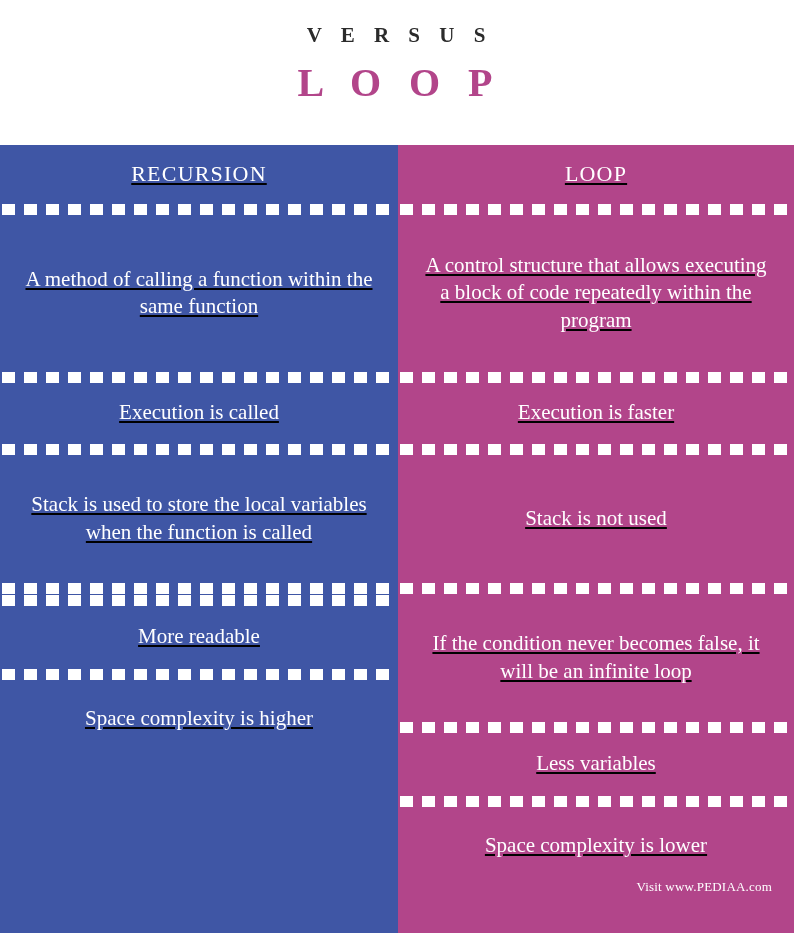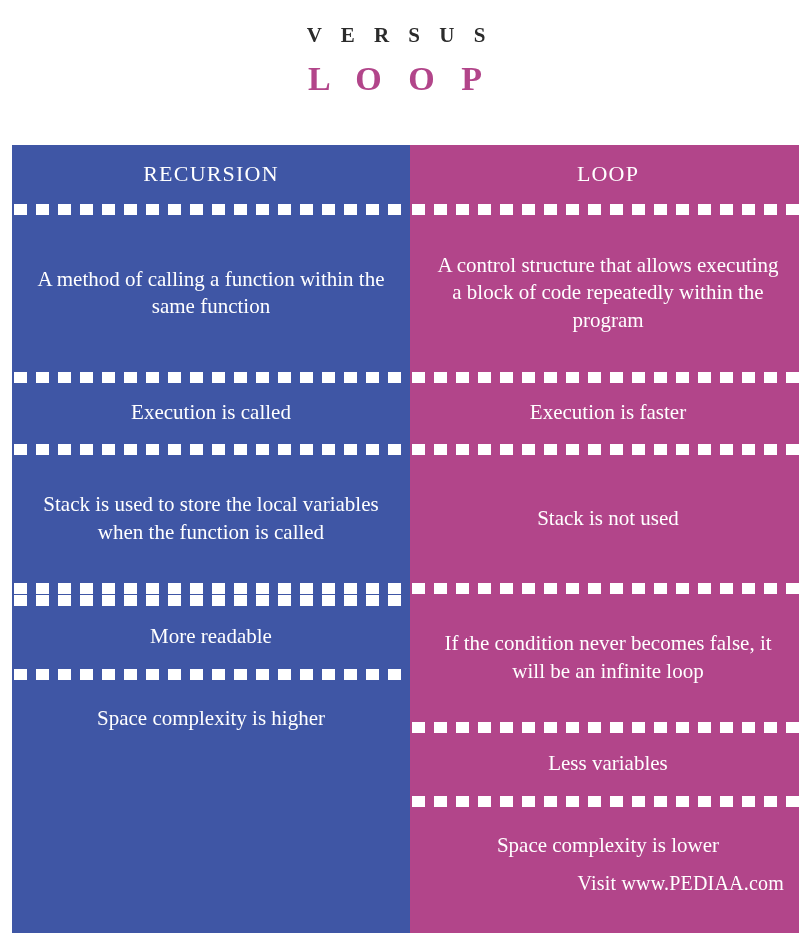--- a/index.html
+++ b/index.html
@@ -38,35 +38,36 @@
     font-weight: bold;
     font-size: 21px;
     letter-spacing: 7px;
     color: #2b2b2b;
     line-height: 1.5;
     margin-top: 6px;
   }
   .title-line3 {
     font-family: "Liberation Serif", serif;
     font-weight: bold;
-    font-size: 34px;
+    font-size: 40px;
     letter-spacing: 9px;
     color: #b2458a;
     line-height: 1.35;
     margin-top: 4px;
   }
 
   
   .table {
     position: absolute;
     top: 145px;
-    left: 12px;
+    left: 0;
     width: 750px;
     height: 788px;
     display: flex;
+    text-decoration: underline;
   }
   .col {
     position: relative;
     box-sizing: border-box;
   }
   .col-left {
     width: 398px;
     background: #3f56a5;
   }
   .col-gap {
@@ -105,21 +106,21 @@
     height: 11px;
     background: #ffffff;
     margin-right: 9px;
   }
 
   .visit {
     position: absolute;
     right: 22px;
     bottom: 38px;
     color: #ffffff;
-    font-size: 20px;
+    font-size: 13px;
     letter-spacing: 0.2px;
   }
 </style>
 </head>
 <body>
 
 <div class="page">
 
   <div class="title-block">
     <div class="title-line2">V E R S U S</div>

